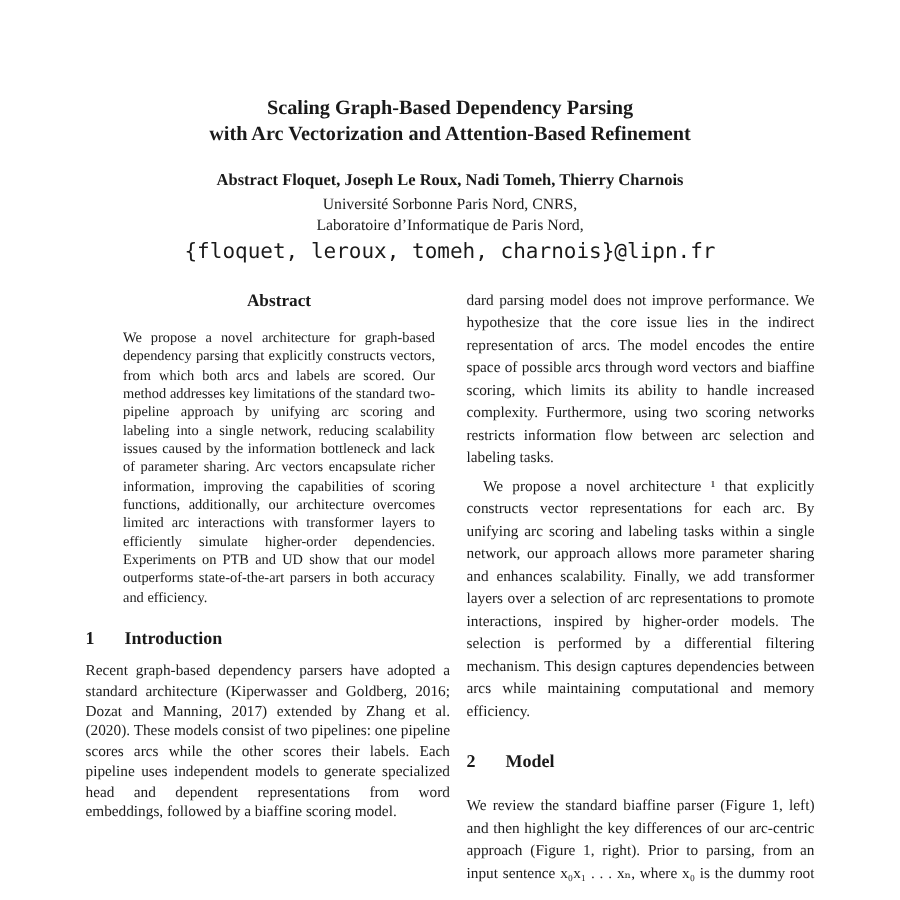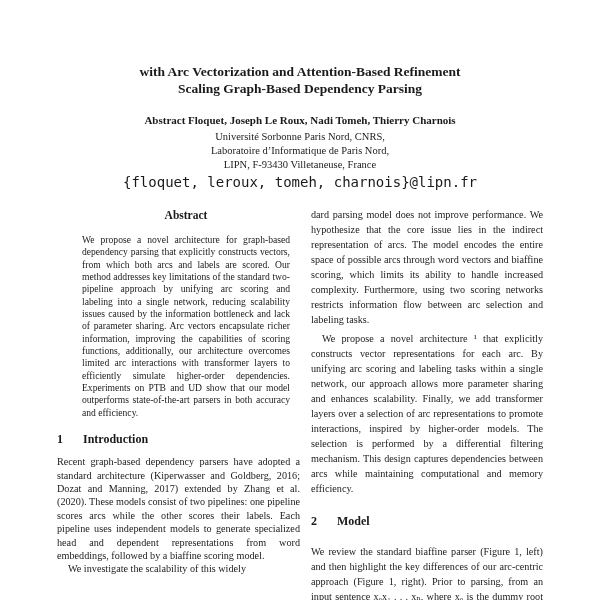--- a/index.html
+++ b/index.html
@@ -88,43 +88,41 @@
   .indent { text-indent: 11px; }
   .para-gap { margin-top: 4px; }
 </style>
 </head>
 <body>
 
 <div class="page">
 
   <div class="header">
     <div class="title">
+      <div class="title-line">Scaling Graph-Based Dependency Parsing</div>
       <div class="title-line">with Arc Vectorization and Attention-Based Refinement</div>
-      <div class="title-line">Scaling Graph-Based Dependency Parsing</div>
     </div>
     <div class="authors">Abstract Floquet, Joseph Le Roux, Nadi Tomeh, Thierry Charnois</div>
     <div class="affil first">Université Sorbonne Paris Nord, CNRS,</div>
     <div class="affil">Laboratoire d’Informatique de Paris Nord,</div>
-    <div class="affil">LIPN, F-93430 Villetaneuse, France</div>
     <div class="email">{floquet, leroux, tomeh, charnois}@lipn.fr</div>
   </div>
 
   <div class="columns">
 
     <div class="col-left">
       <div class="abstract">
         <div class="abstract-heading">Abstract</div>
         <p class="abstract-text">We propose a novel architecture for graph-based dependency parsing that explicitly constructs vectors, from which both arcs and labels are scored. Our method addresses key limitations of the standard two-pipeline approach by unifying arc scoring and labeling into a single network, reducing scalability issues caused by the information bottleneck and lack of parameter sharing. Arc vectors encapsulate richer information, improving the capabilities of scoring functions, additionally, our architecture overcomes limited arc interactions with transformer layers to efficiently simulate higher-order dependencies. Experiments on PTB and UD show that our model outperforms state-of-the-art parsers in both accuracy and efficiency.</p>
       </div>
       <div class="sec-heading">
         <span class="sec-num">1</span>
         <span>Introduction</span>
       </div>
       <p class="body-text">Recent graph-based dependency parsers have adopted a standard architecture (Kiperwasser and Goldberg, 2016; Dozat and Manning, 2017) extended by Zhang et al. (2020). These models consist of two pipelines: one pipeline scores arcs while the other scores their labels. Each pipeline uses independent models to generate specialized head and dependent representations from word embeddings, followed by a biaffine scoring model.</p>
-      <p class="body-text indent">We investigate the scalability of this widely</p>
     </div>
 
     <div class="col-right">
       <p class="body-text">dard parsing model does not improve performance. We hypothesize that the core issue lies in the indirect representation of arcs. The model encodes the entire space of possible arcs through word vectors and biaffine scoring, which limits its ability to handle increased complexity. Furthermore, using two scoring networks restricts information flow between arc selection and labeling tasks.</p>
       <p class="body-text indent para-gap">We propose a novel architecture ¹ that explicitly constructs vector representations for each arc. By unifying arc scoring and labeling tasks within a single network, our approach allows more parameter sharing and enhances scalability. Finally, we add transformer layers over a selection of arc representations to promote interactions, inspired by higher-order models. The selection is performed by a differential filtering mechanism. This design captures dependencies between arcs while maintaining computational and memory efficiency.</p>
       <div class="sec-heading">
         <span class="sec-num">2</span>
         <span>Model</span>
       </div>
       <p class="body-text">We review the standard biaffine parser (Figure 1, left) and then highlight the key differences of our arc-centric approach (Figure 1, right). Prior to parsing, from an input sentence x₀x₁ . . . xₙ, where x₀ is the dummy root and ∀1 ≤ i ≤ n, xᵢ corresponds</p>

